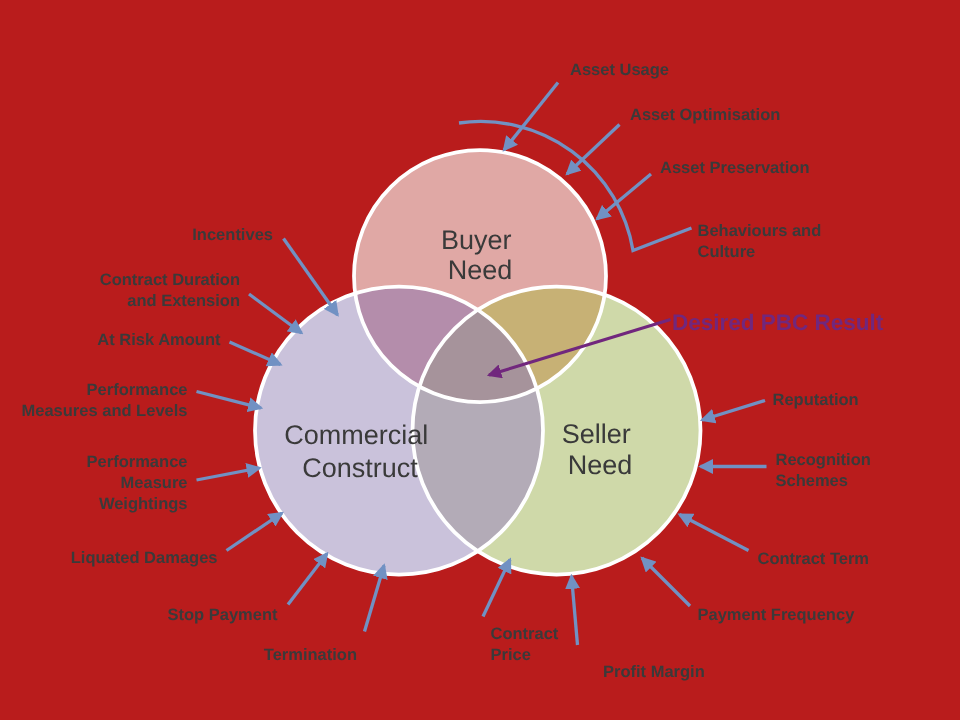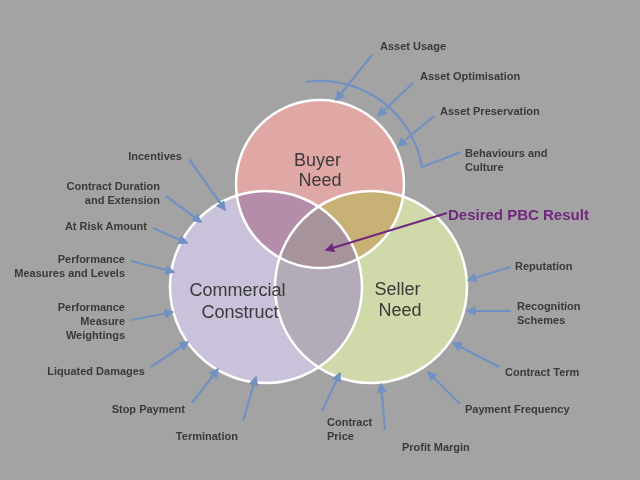--- a/index.html
+++ b/index.html
@@ -1,20 +1,20 @@
 <!DOCTYPE html>
 <html><head>
 <meta charset="utf-8">
 <title>PBC Venn Diagram</title>
 <style>
   html,body{margin:0;padding:0;background:#ffffff;}
   .stage{
     position:relative;
     width:640px;height:480px;
-    background:#a3a3a3;
+    background:#b91c1c;
     overflow:hidden;
     font-family:"Liberation Sans", sans-serif;
   }
   svg{display:block;}
   svg text{font-family:"Liberation Sans", sans-serif;}
   .circle-title{font-size:18px;font-weight:400;text-anchor:middle;}
 </style>
 </head>
 <body>
 

